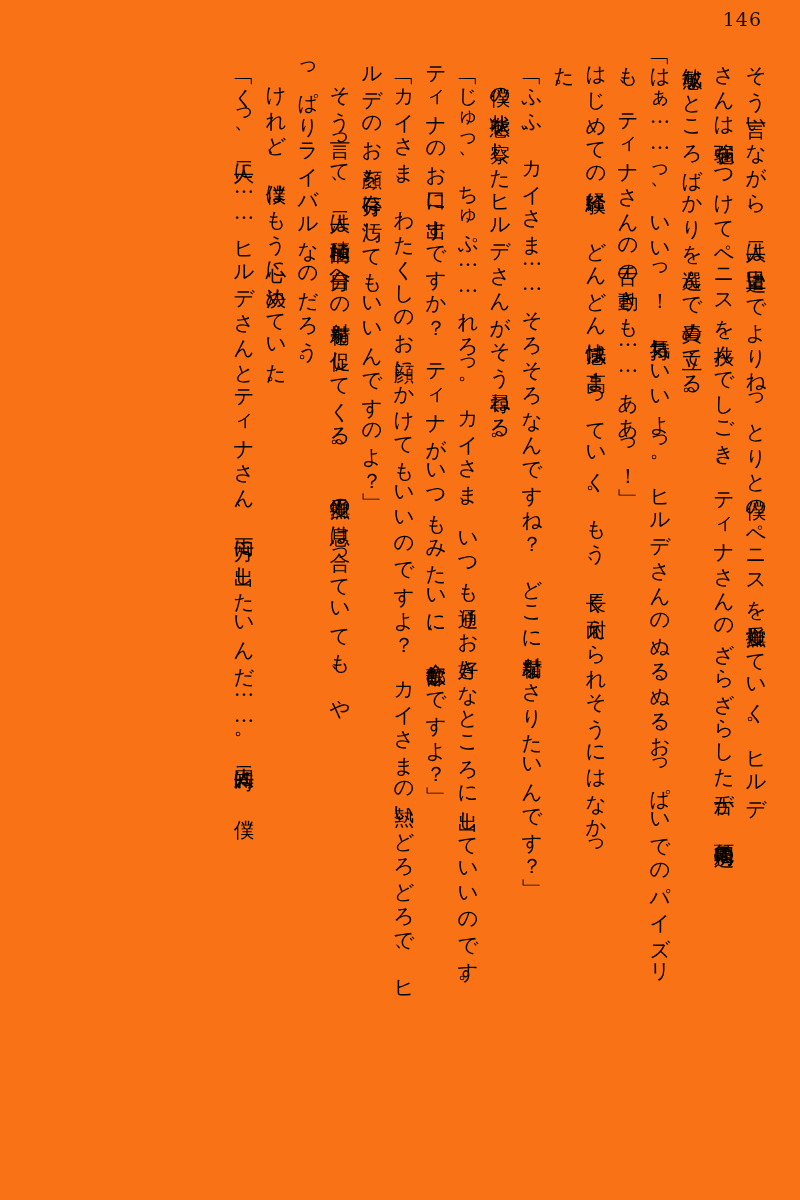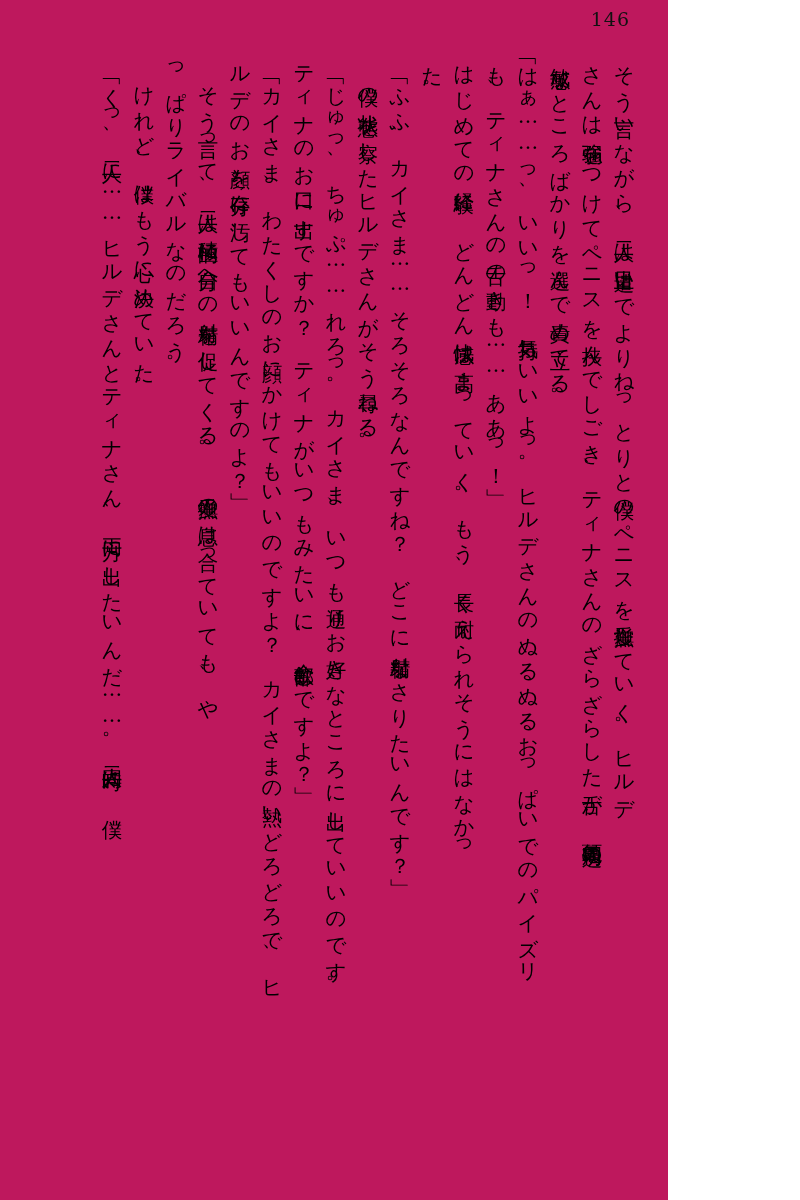--- a/index.html
+++ b/index.html
@@ -9,24 +9,24 @@
   }
   body {
     width: 800px;
     height: 1200px;
     overflow: hidden;
     font-family: "DejaVu Serif", "Liberation Serif", serif;
     color: #000000;
   }
   .page {
     position: relative;
-    width: 668px;
+    width: 800px;
     height: 1200px;
     box-sizing: border-box;
-    background: #be185d;
+    background: #f97316;
   }
   .page-number {
     position: absolute;
     top: 8px;
     right: 38px;
     font-size: 19px;
     letter-spacing: 1px;
     font-family: "DejaVu Serif", "Liberation Serif", serif;
     color: #111;
   }

